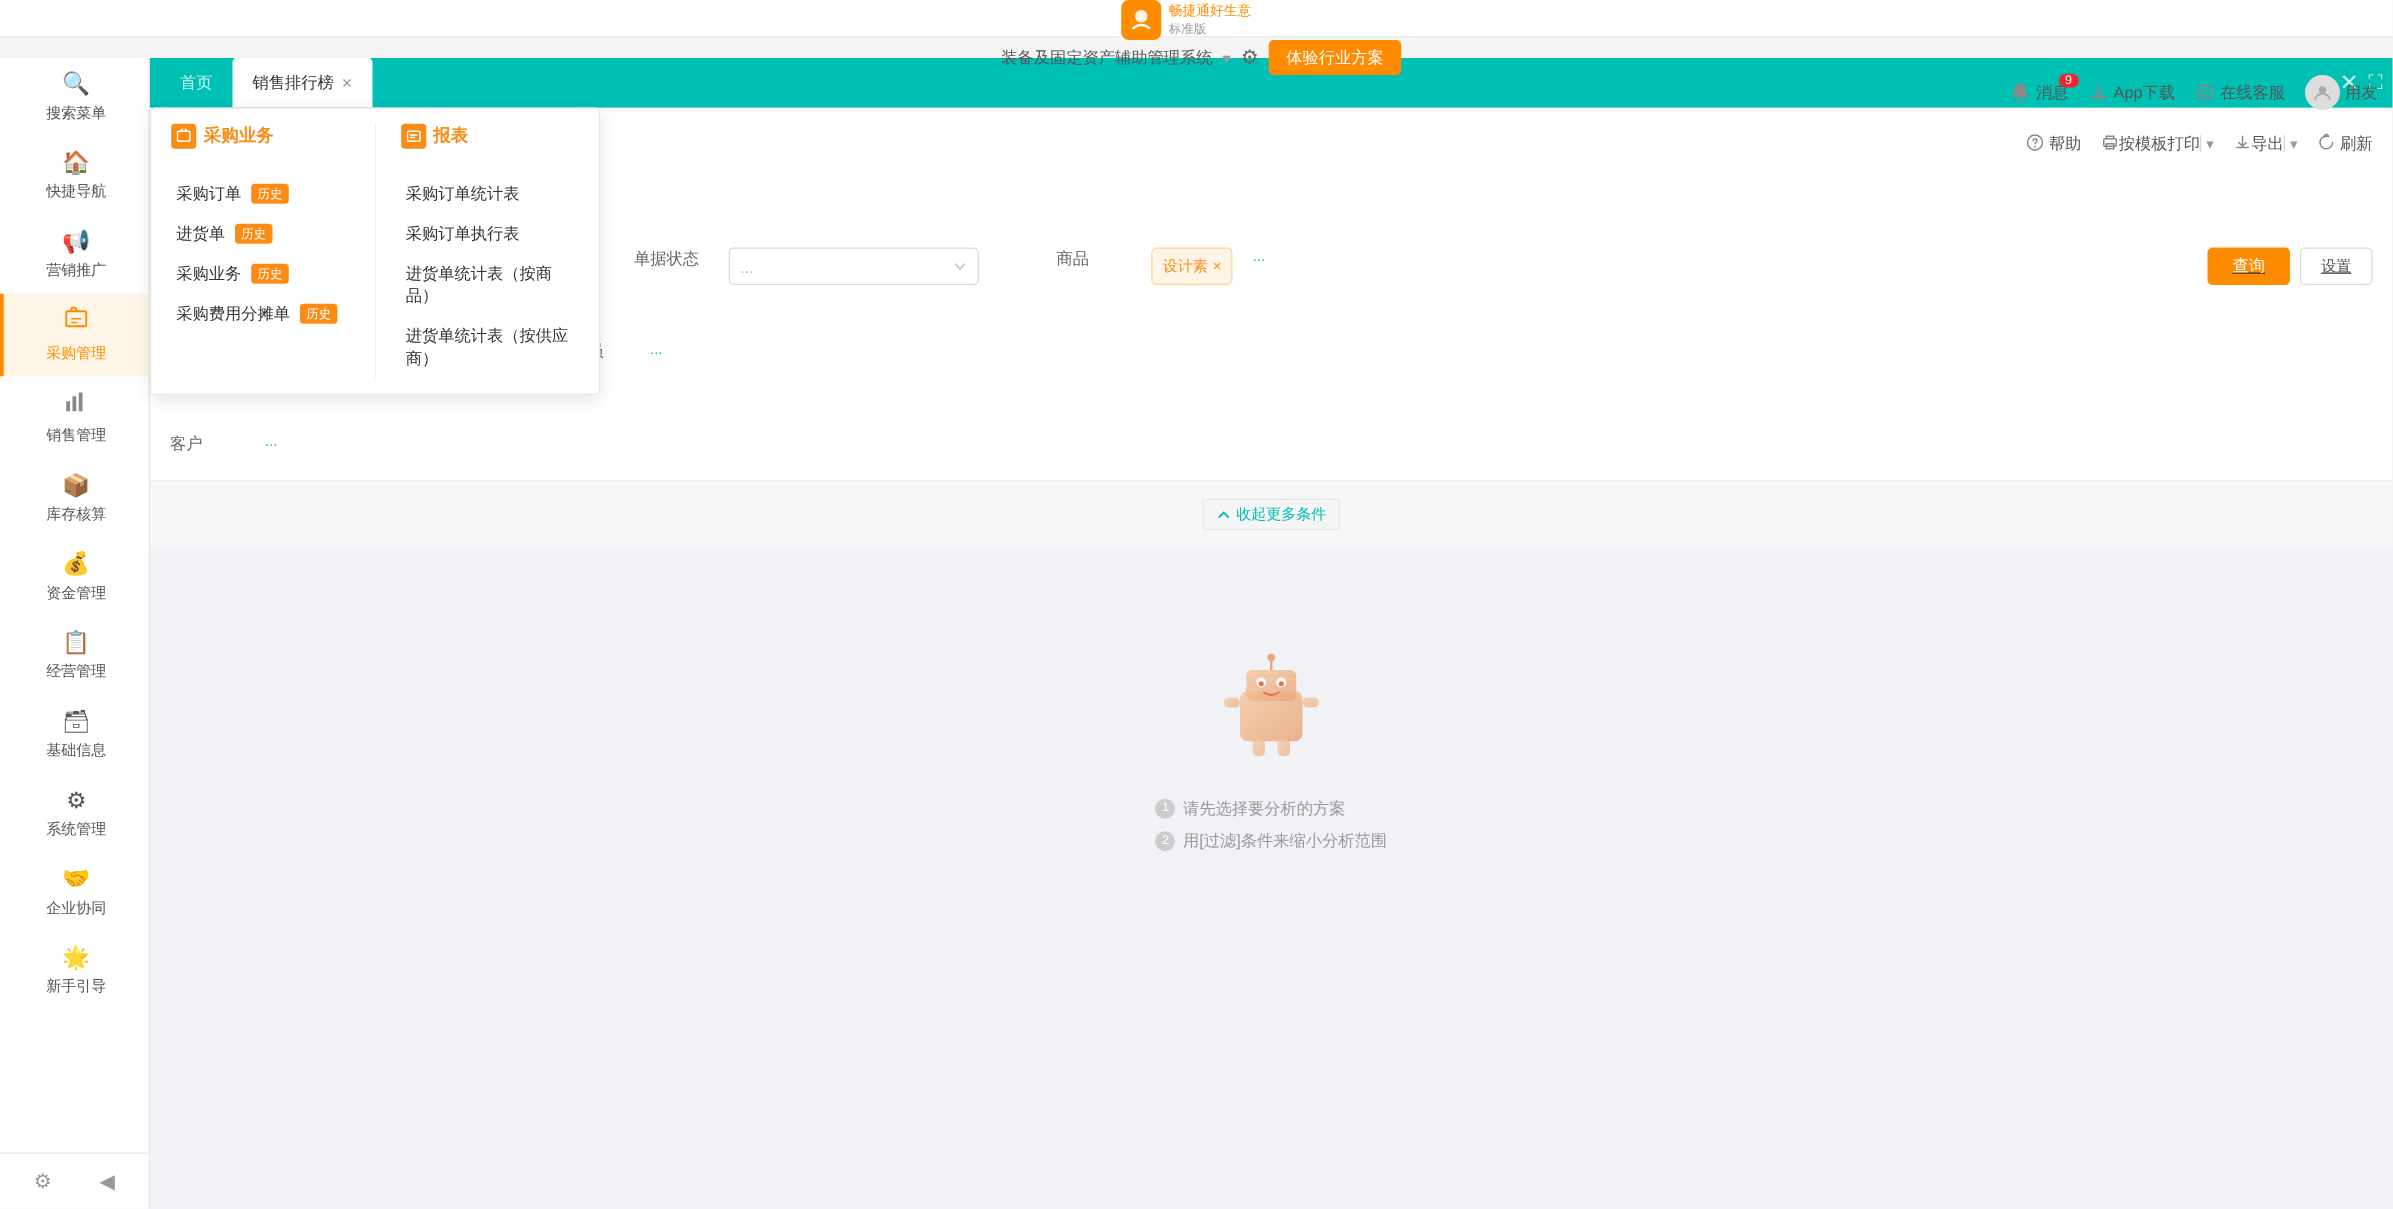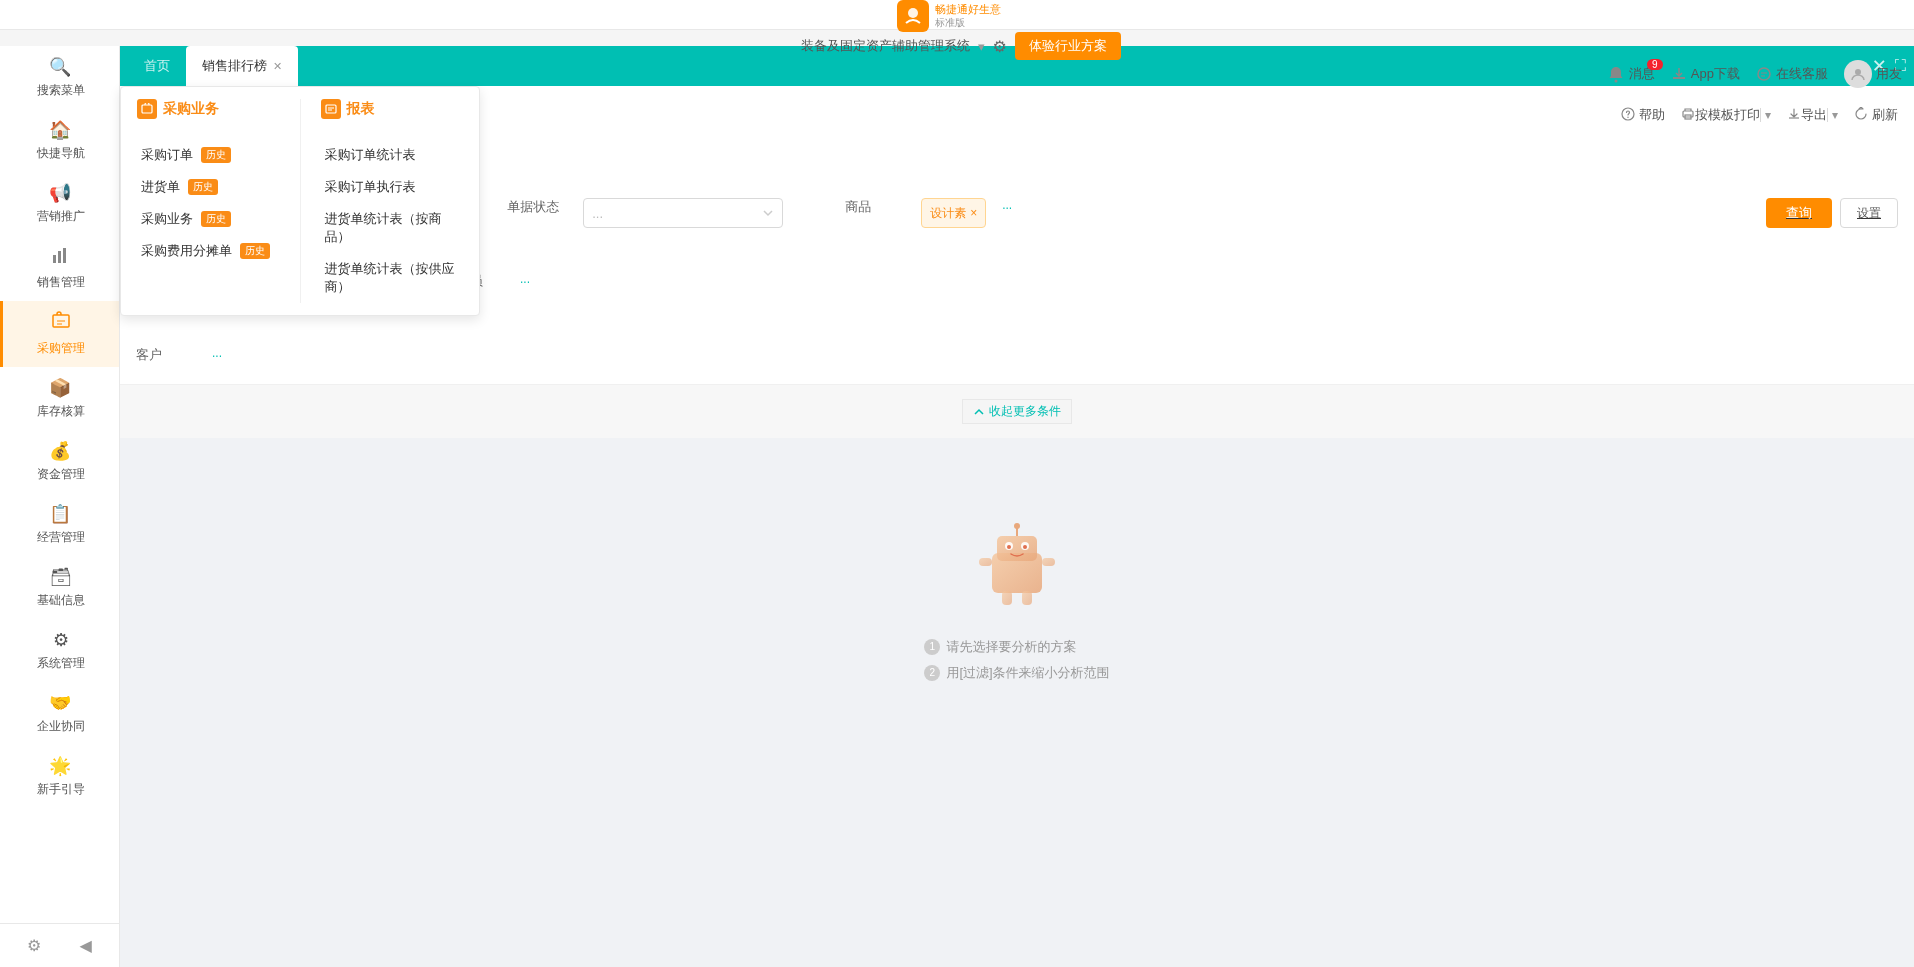--- a/index.html
+++ b/index.html
@@ -509,39 +509,39 @@
     <span>搜索菜单</span>
   </div>
   <div class="sidebar-item">
     <span class="si-icon">🏠</span>
     <span>快捷导航</span>
   </div>
   <div class="sidebar-item">
     <span class="si-icon">📢</span>
     <span>营销推广</span>
   </div>
-  <div class="sidebar-item">
-    <span class="si-icon">
-      <svg width="20" height="20" viewBox="0 0 20 20">
-          <rect x="2" y="10" width="3" height="8" fill="#888"></rect>
-          <rect x="7" y="6" width="3" height="12" fill="#888"></rect>
-          <rect x="12" y="3" width="3" height="15" fill="#888"></rect>
-        </svg>
-    </span>
-    <span>销售管理</span>
-  </div>
   <div class="sidebar-item active">
     <span class="si-icon">
       <svg width="20" height="20" viewBox="0 0 20 20">
           <rect x="2" y="4" width="16" height="12" rx="1" fill="none" stroke="#ff8c00" stroke-width="1.5"></rect>
           <path d="M6 4V3a2 2 0 014 0v1" stroke="#ff8c00" stroke-width="1.5" fill="none"></path>
           <path d="M6 10h8M6 13h5" stroke="#ff8c00" stroke-width="1.2"></path>
         </svg>
     </span>
     <span style="color:#ff8c00;">采购管理</span>
+  </div>
+  <div class="sidebar-item">
+    <span class="si-icon">
+      <svg width="20" height="20" viewBox="0 0 20 20">
+          <rect x="2" y="10" width="3" height="8" fill="#888"></rect>
+          <rect x="7" y="6" width="3" height="12" fill="#888"></rect>
+          <rect x="12" y="3" width="3" height="15" fill="#888"></rect>
+        </svg>
+    </span>
+    <span>销售管理</span>
   </div>
   <div class="sidebar-item">
     <span class="si-icon">📦</span>
     <span>库存核算</span>
   </div>
   <div class="sidebar-item">
     <span class="si-icon">💰</span>
     <span>资金管理</span>
   </div>
   <div class="sidebar-item">

